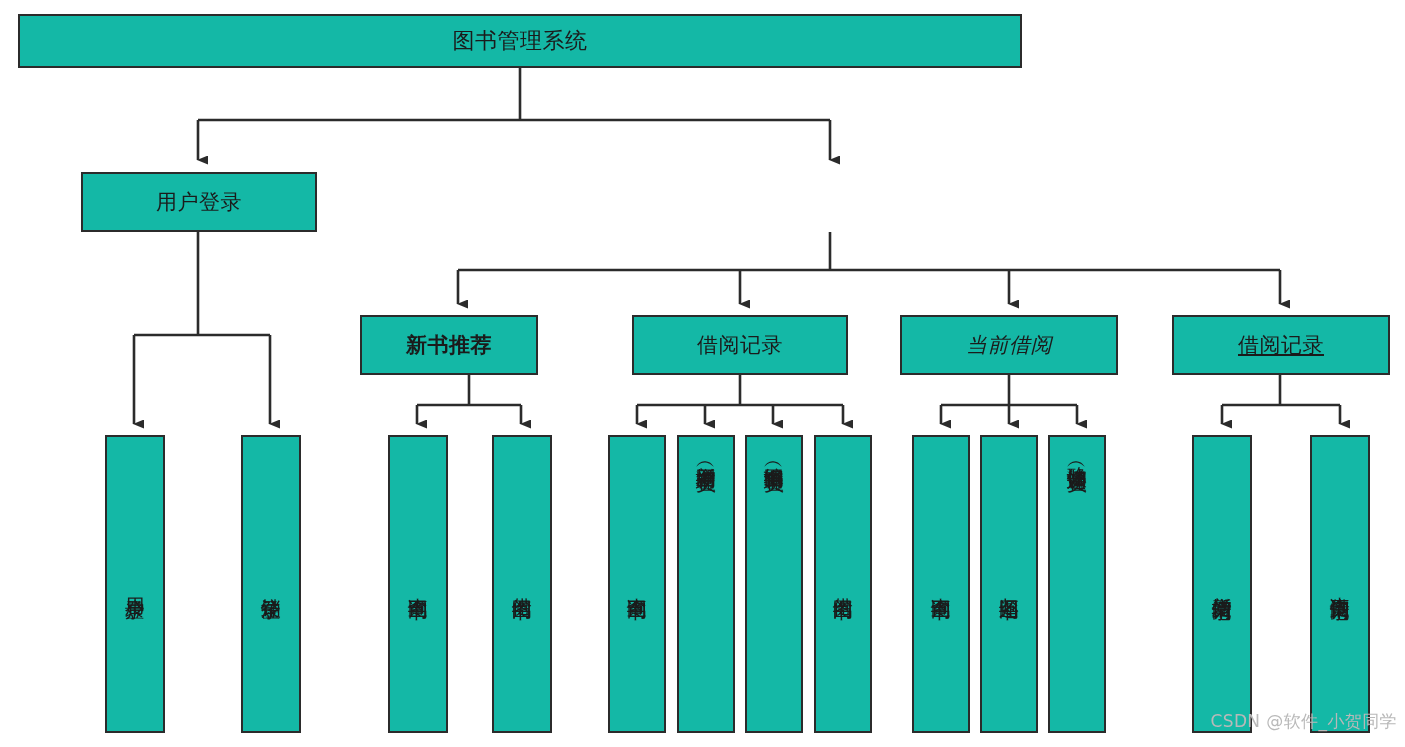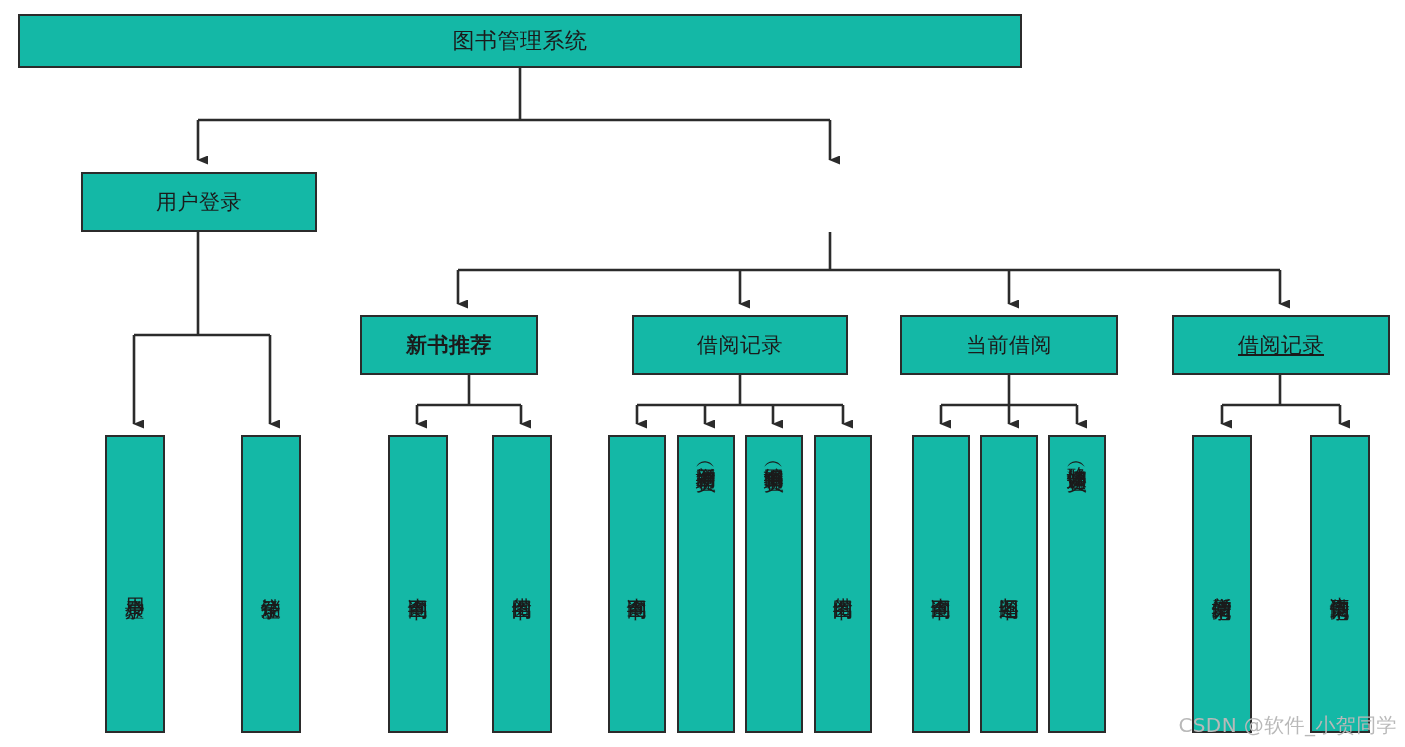--- a/index.html
+++ b/index.html
@@ -61,22 +61,22 @@
     white-space: nowrap;
     margin: 0 auto;
   }
   .node.vertical.centered {
     align-items: center;
     padding-top: 0;
   }
   #watermark {
     position: absolute;
     right: 8px;
-    bottom: 8px;
-    font-size: 20px;
+    bottom: 14px;
+    font-size: 17px;
     color: #b9b9b9;
     letter-spacing: 0.4px;
     user-select: none;
     white-space: nowrap;
   }
 </style>
 </head>
 <body>
 
 <div id="diagram-root">
@@ -138,21 +138,21 @@
   <div class="node horizontal" style="left:81px; top:172px; width:236px; height:60px;">
     <span class="node-label">用户登录</span>
   </div>
 
   <div class="node horizontal" style="left:360px; top:315px; width:178px; height:60px;font-weight:bold;">
     <span class="node-label">新书推荐</span>
   </div>
   <div class="node horizontal" style="left:632px; top:315px; width:216px; height:60px;">
     <span class="node-label">借阅记录</span>
   </div>
-  <div class="node horizontal" style="left:900px; top:315px; width:218px; height:60px;">
+  <div class="node horizontal" style="left:900px; top:315px; width:218px; height:60px;font-style:italic;">
     <span class="node-label">当前借阅</span>
   </div>
   <div class="node horizontal" style="left:1172px; top:315px; width:218px; height:60px;text-decoration:underline;">
     <span class="node-label">借阅记录</span>
   </div>
 
   <div class="node vertical centered" style="left:105px; top:435px; width:60px; height:298px;">
     <span class="node-label">用户登录</span>
   </div>
   <div class="node vertical centered" style="left:241px; top:435px; width:60px; height:298px;">

